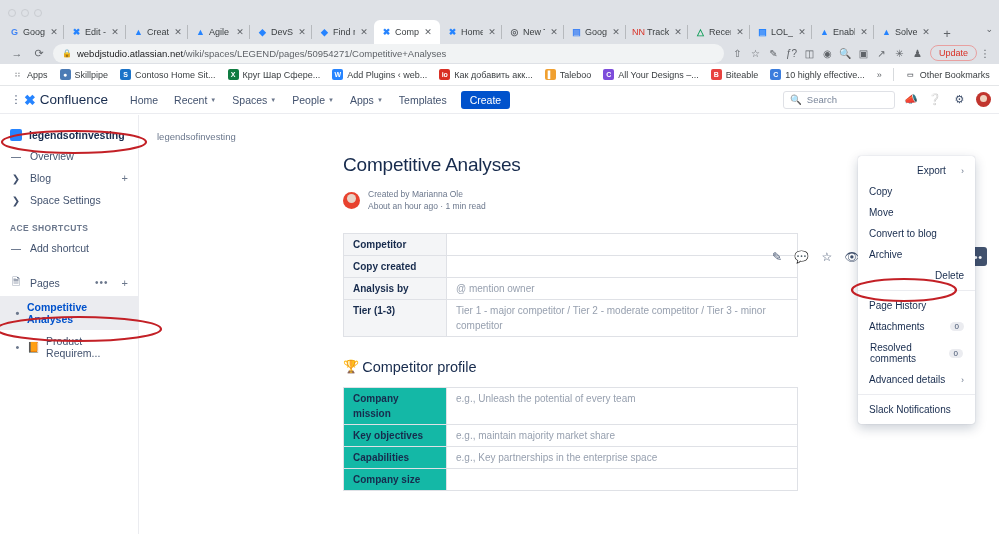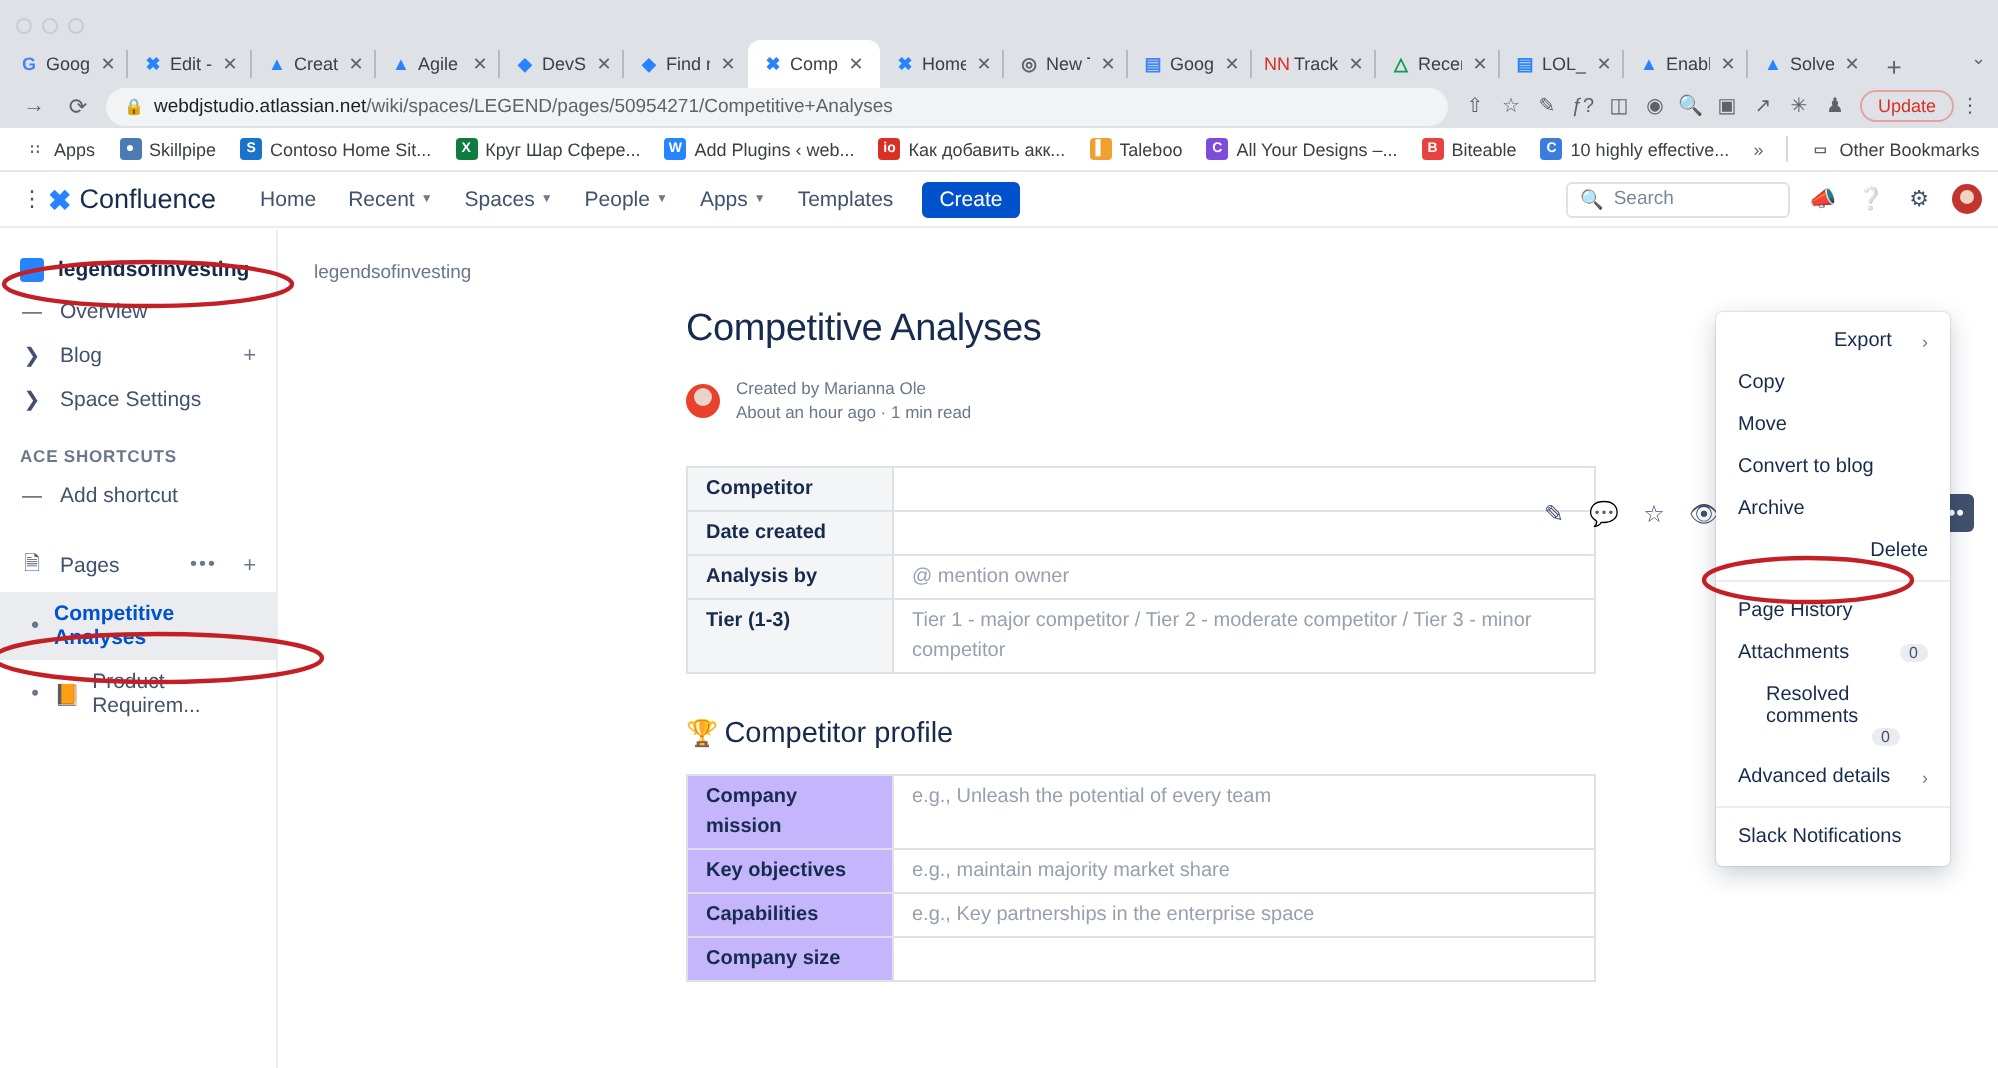--- a/index.html
+++ b/index.html
@@ -278,21 +278,21 @@
   }
   .ctable td.val { color: #97a0af; }
 
   .section-head {
     margin-top: 22px; font-size: 14.5px; color: #172b4d;
     display: flex; align-items: center; gap: 3px;
   }
   .section-head .emoji { font-size: 13px; }
 
   .ctable2 { margin-top: 12px; }
-  .ctable2 td.lbl { background: #c4b5fd; margin-left: 36px; }
+  .ctable2 td.lbl { background: #14b8a6; margin-left: 36px; }
 </style>
 </head>
 <body>
 
 <div class="app">
 
   <div class="browser-top">
     <div class="mac-dots">
       <div class="dot r"></div>
       <div class="dot y"></div>
@@ -555,21 +555,21 @@
         </div>
       </div>
 
       <table class="ctable">
         <tbody id="tbl1">
             <tr>
               <td class="lbl">Competitor</td>
               <td class="val"></td>
             </tr>
             <tr>
-              <td class="lbl">Date created</td>
+              <td class="lbl">Copy created</td>
               <td class="val"></td>
             </tr>
             <tr>
               <td class="lbl">Analysis by</td>
               <td class="val">@ mention owner</td>
             </tr>
             <tr>
               <td class="lbl">Tier (1-3)</td>
               <td class="val">Tier 1 - major competitor / Tier 2 - moderate competitor / Tier 3 - minor competitor</td>
             </tr>
@@ -638,21 +638,21 @@
         <span>Delete</span>
       </div>
       <div style="height: 1px; background: rgb(235, 236, 240); margin: 4px 0px;"></div>
       <div style="display: flex; align-items: center; padding: 5px 11px; font-size: 10px; color: rgb(23, 43, 77);">
         <span>Page History</span>
       </div>
       <div style="display: flex; align-items: center; padding: 5px 11px; font-size: 10px; color: rgb(23, 43, 77);">
         <span>Attachments</span>
         <span style="margin-left:auto;background:#ebecf0;color:#42526e;border-radius:8px;padding:0 5px;font-size:8px;">0</span>
       </div>
-      <div style="display: flex; align-items: center; padding: 5px 25px; font-size: 10px; color: rgb(23, 43, 77); flex-direction: column;">
+      <div style="display: flex; align-items: center; padding: 5px 12px; font-size: 10px; color: rgb(23, 43, 77);">
         <span>Resolved comments</span>
         <span style="margin-left:auto;background:#ebecf0;color:#42526e;border-radius:8px;padding:0 5px;font-size:8px;">0</span>
       </div>
       <div style="display: flex; align-items: center; padding: 5px 11px; font-size: 10px; color: rgb(23, 43, 77);">
         <span>Advanced details</span>
         <span style="margin-left:auto;color:#6b778c;font-size:9px;">›</span>
       </div>
       <div style="height: 1px; background: rgb(235, 236, 240); margin: 4px 0px;"></div>
       <div style="display: flex; align-items: center; padding: 5px 11px; font-size: 10px; color: rgb(23, 43, 77);">
         <span>Slack Notifications</span>

